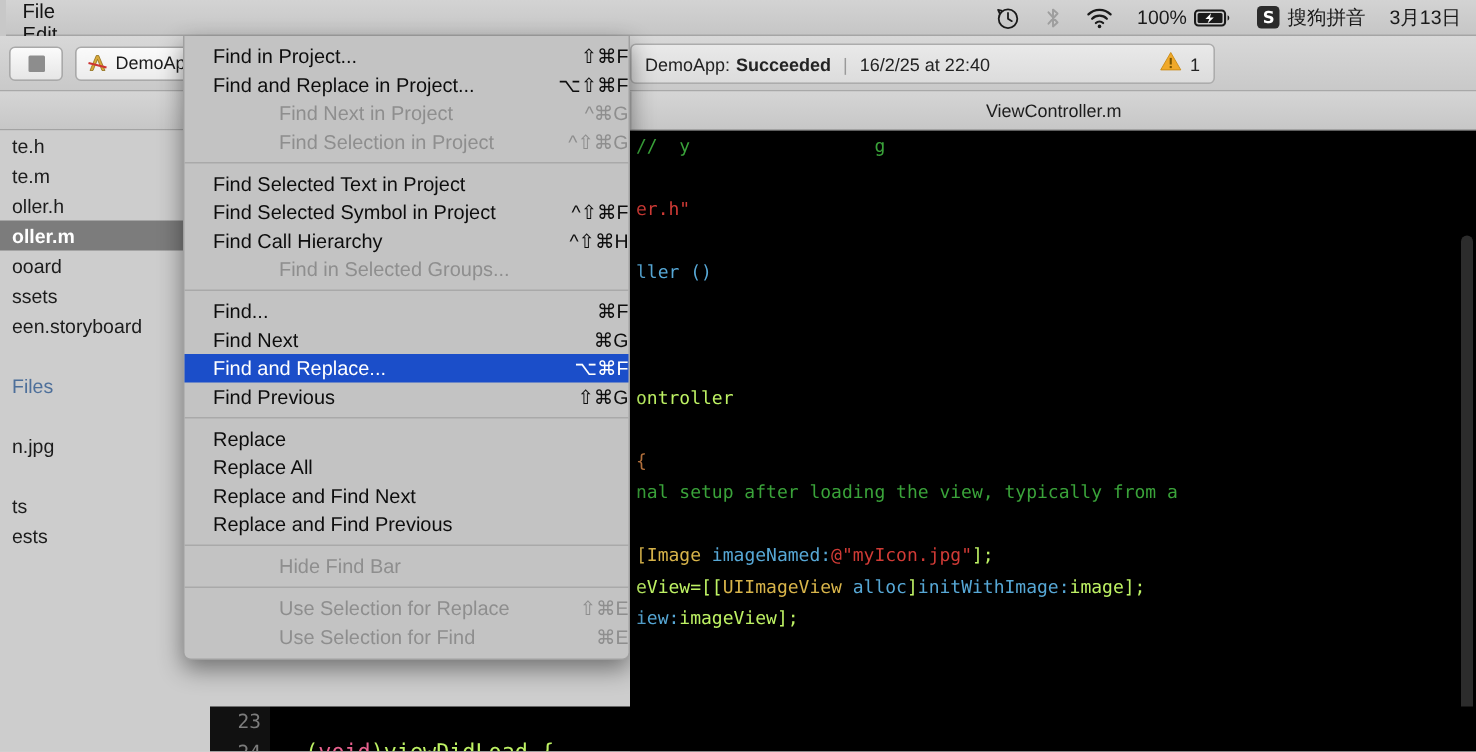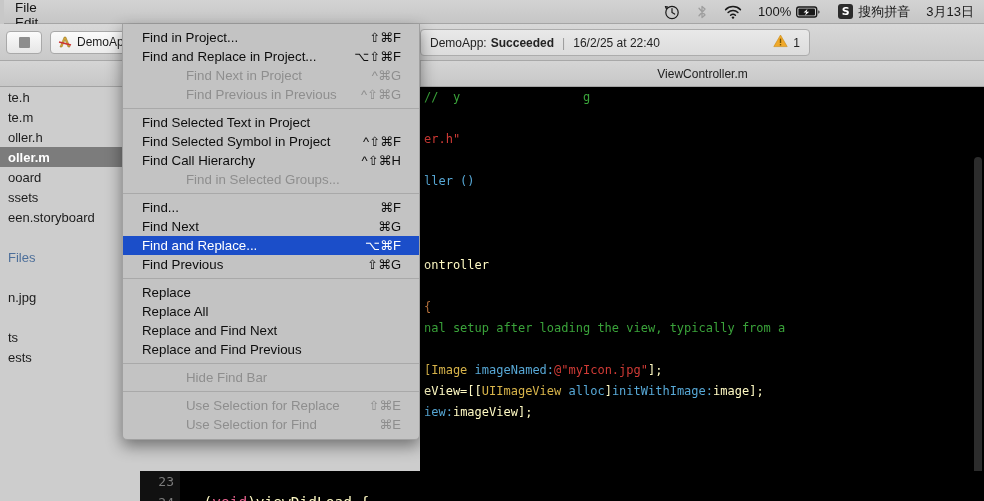--- a/index.html
+++ b/index.html
@@ -91,21 +91,21 @@
     font-family:"DejaVu Sans Mono","Liberation Mono",monospace;
     font-size:12px;line-height:21px;
   }
   .code{position:absolute;left:0;top:0;right:0;white-space:pre;}
   .cl{height:21px;line-height:21px;padding-left:4px;}   
   .kw{color:#e9628f;}
   .cmt{color:#3aa33a;} 
   .str{color:#d13b36;} 
   .typ{color:#d8b44a;} 
   .msg{color:#57a8d6;} 
-  .w{color:#fef9c3;margin-top:20px;}
+  .w{color:#bef264;margin-top:20px;}
   .brn{color:#c07840;}
   
   #ln-strip{
     position:absolute;left:140px;top:447px;width:40px;height:54px;
     background:#111;color:#7c7c7c;font-family:"DejaVu Sans Mono",monospace;
     font-size:13px;line-height:21px;text-align:right;padding-right:6px;box-sizing:border-box;
   }
   #code-bottom{
     position:absolute;left:180px;top:447px;right:0;height:54px;background:#000;
     font-family:"DejaVu Sans Mono","Liberation Mono",monospace;font-size:14.5px;line-height:21px;
@@ -121,21 +121,21 @@
     position:absolute;left:122px;top:24px;width:298px;
     background:#c3c3c3;
     border:1px solid #a0a0a0;border-top:none;
     border-bottom-left-radius:5px;border-bottom-right-radius:5px;
     box-shadow:0 6px 16px rgba(0,0,0,0.45);
     padding:4px 0 5px 0;box-sizing:border-box;
     z-index:50;
   }
   .mi{
     height:19px;display:flex;align-items:center;
-    padding:0 18px 0 19px;font-size:13.3px;color:#0d0d0d;white-space:nowrap;cursor:default;
+    padding:0 0 0 19px;font-size:13.3px;color:#0d0d0d;white-space:nowrap;cursor:default;
   }
   .mi.dis{color:#8e8e8e;margin-left:44px;}
   .mi.hl{background:#1b4ec9;color:#fff;}
   .mi .sc{margin-left:auto;font-size:13px;letter-spacing:0px;padding-left:14px;}
   .mi.dis .sc{color:#8e8e8e;}
   .msep{height:1px;background:#a9a9a9;margin:4px 0 4px 0;}
 </style>
 </head>
 <body>
 
@@ -269,21 +269,21 @@
     </div>
     <div class="mi">
       <span>Find and Replace in Project...</span>
       <span class="sc">⌥⇧⌘F</span>
     </div>
     <div class="mi dis">
       <span>Find Next in Project</span>
       <span class="sc">^⌘G</span>
     </div>
     <div class="mi dis">
-      <span>Find Previous in Previous</span>
+      <span>Find Selection in Project</span>
       <span class="sc">^⇧⌘G</span>
     </div>
     <div class="msep"></div>
     <div class="mi">
       <span>Find Selected Text in Project</span>
       <span class="sc"></span>
     </div>
     <div class="mi">
       <span>Find Selected Symbol in Project</span>
       <span class="sc">^⇧⌘F</span>

